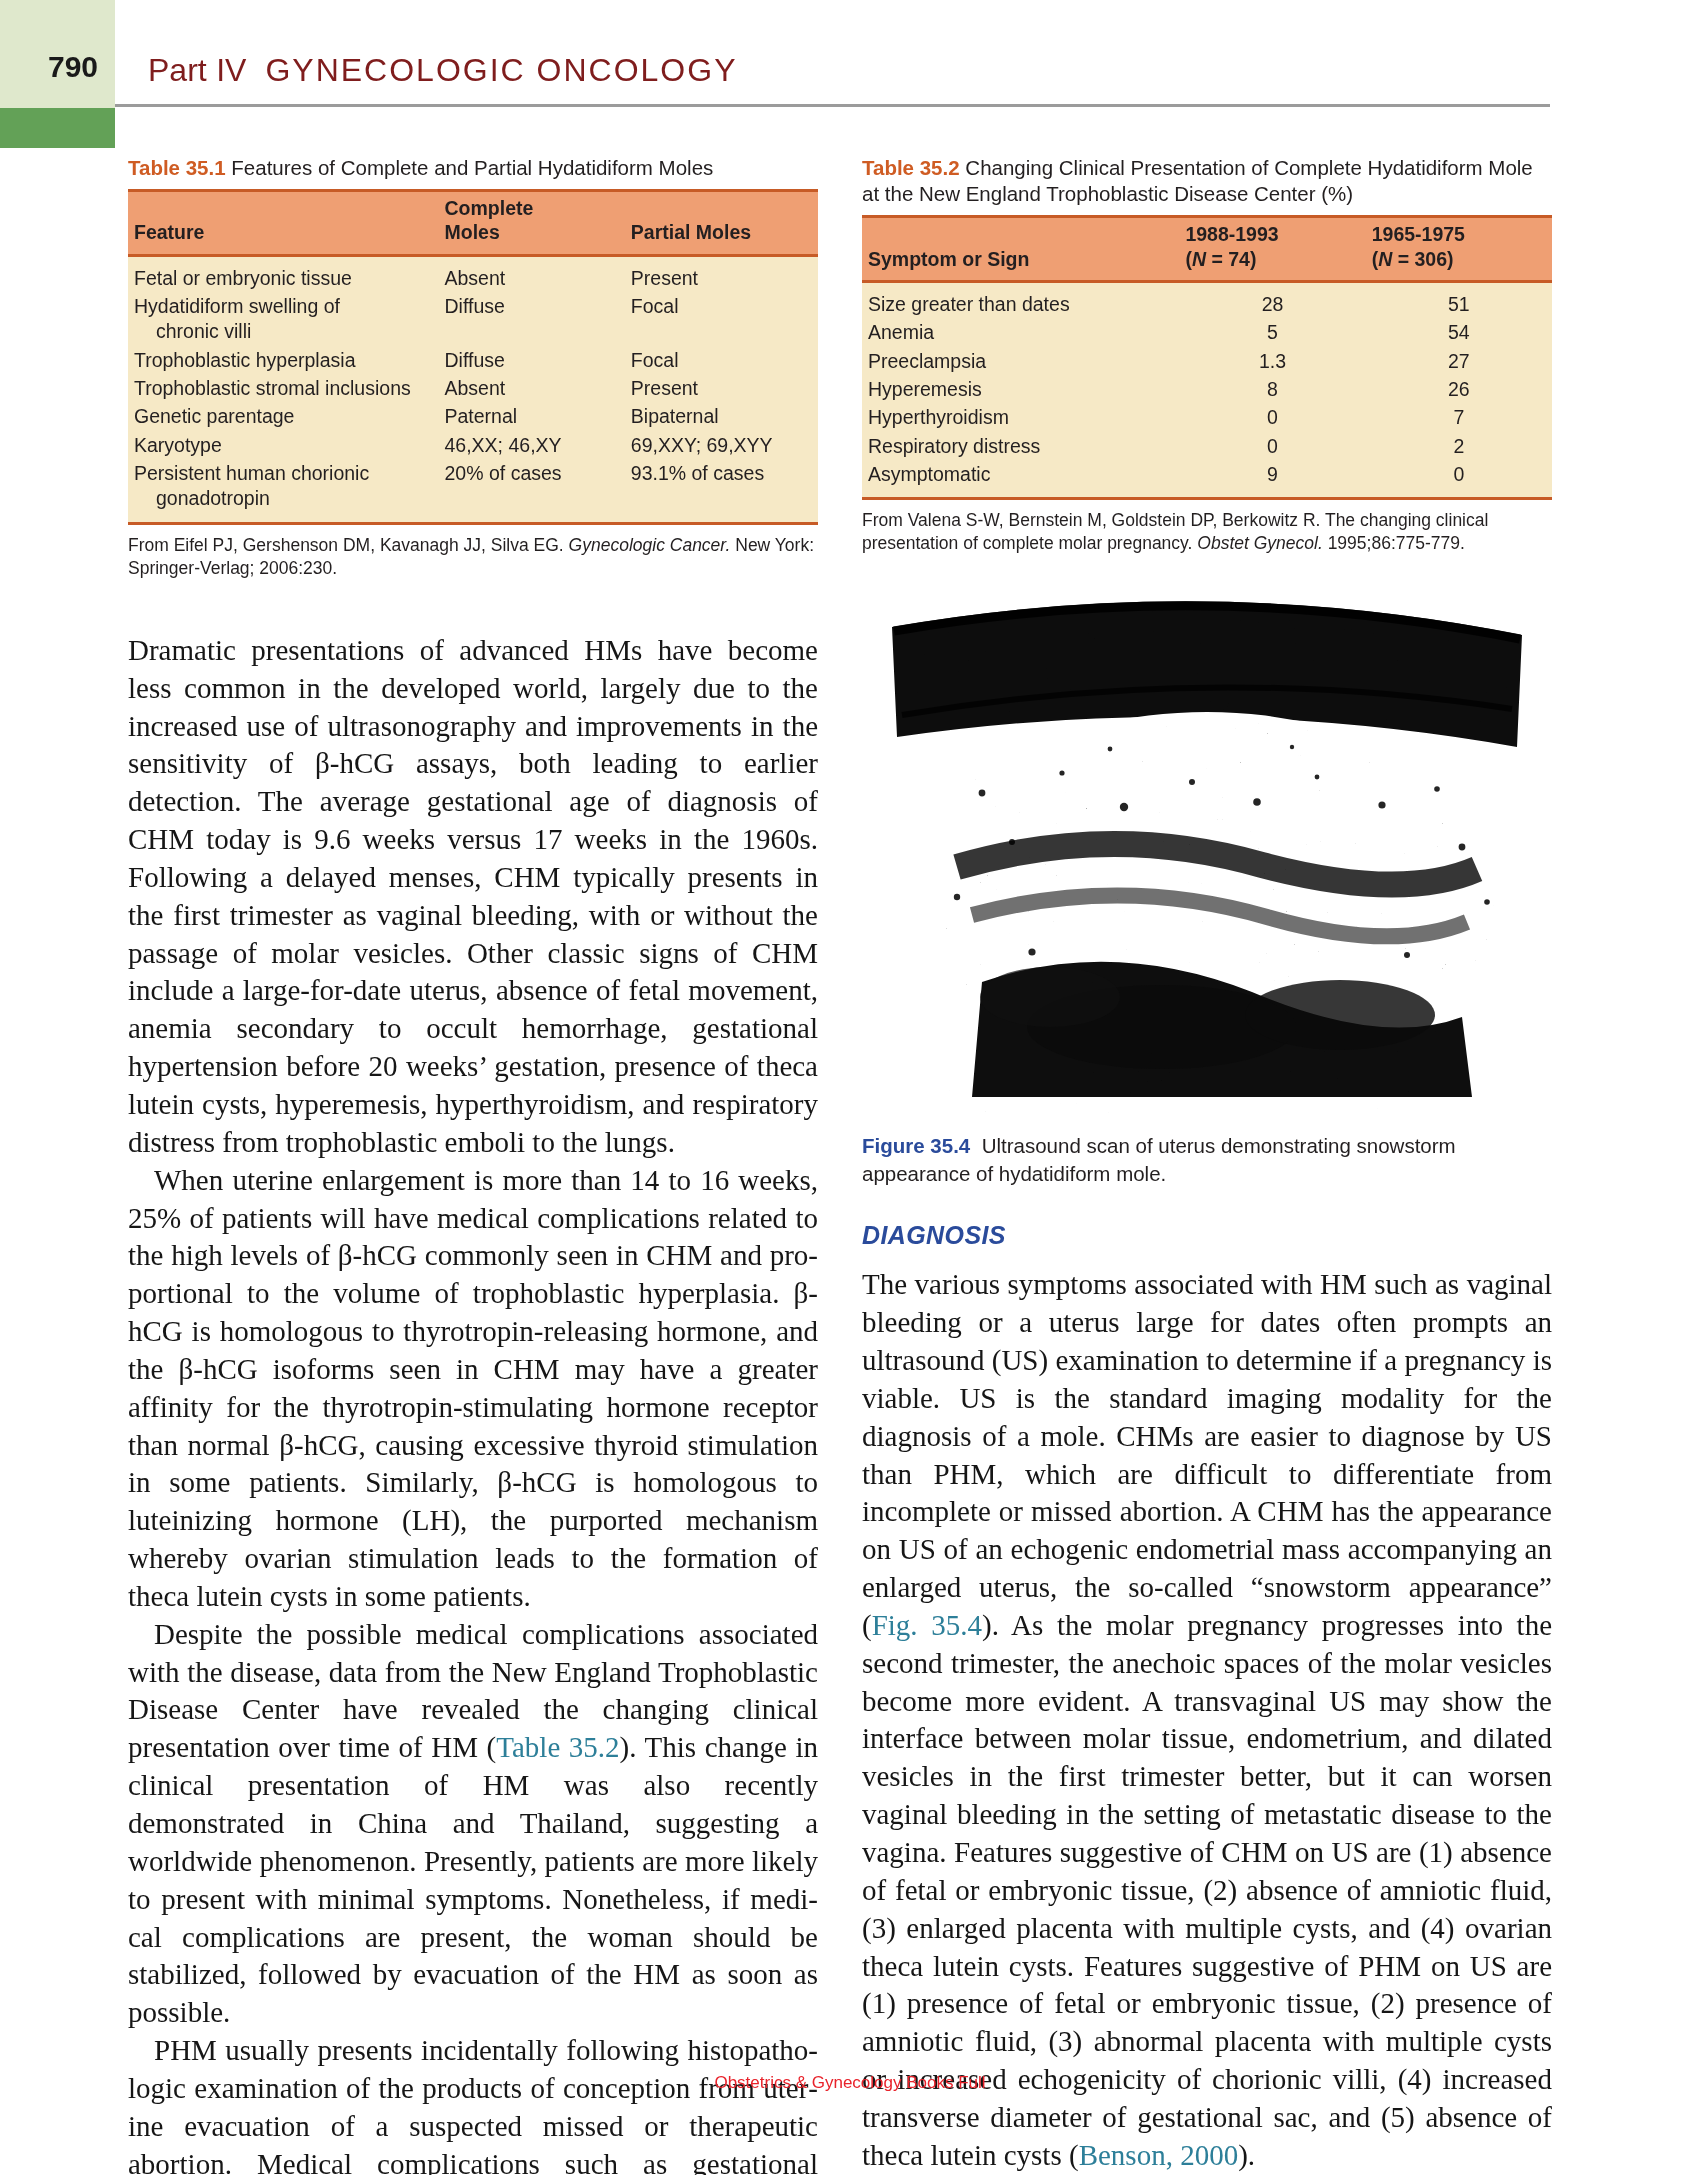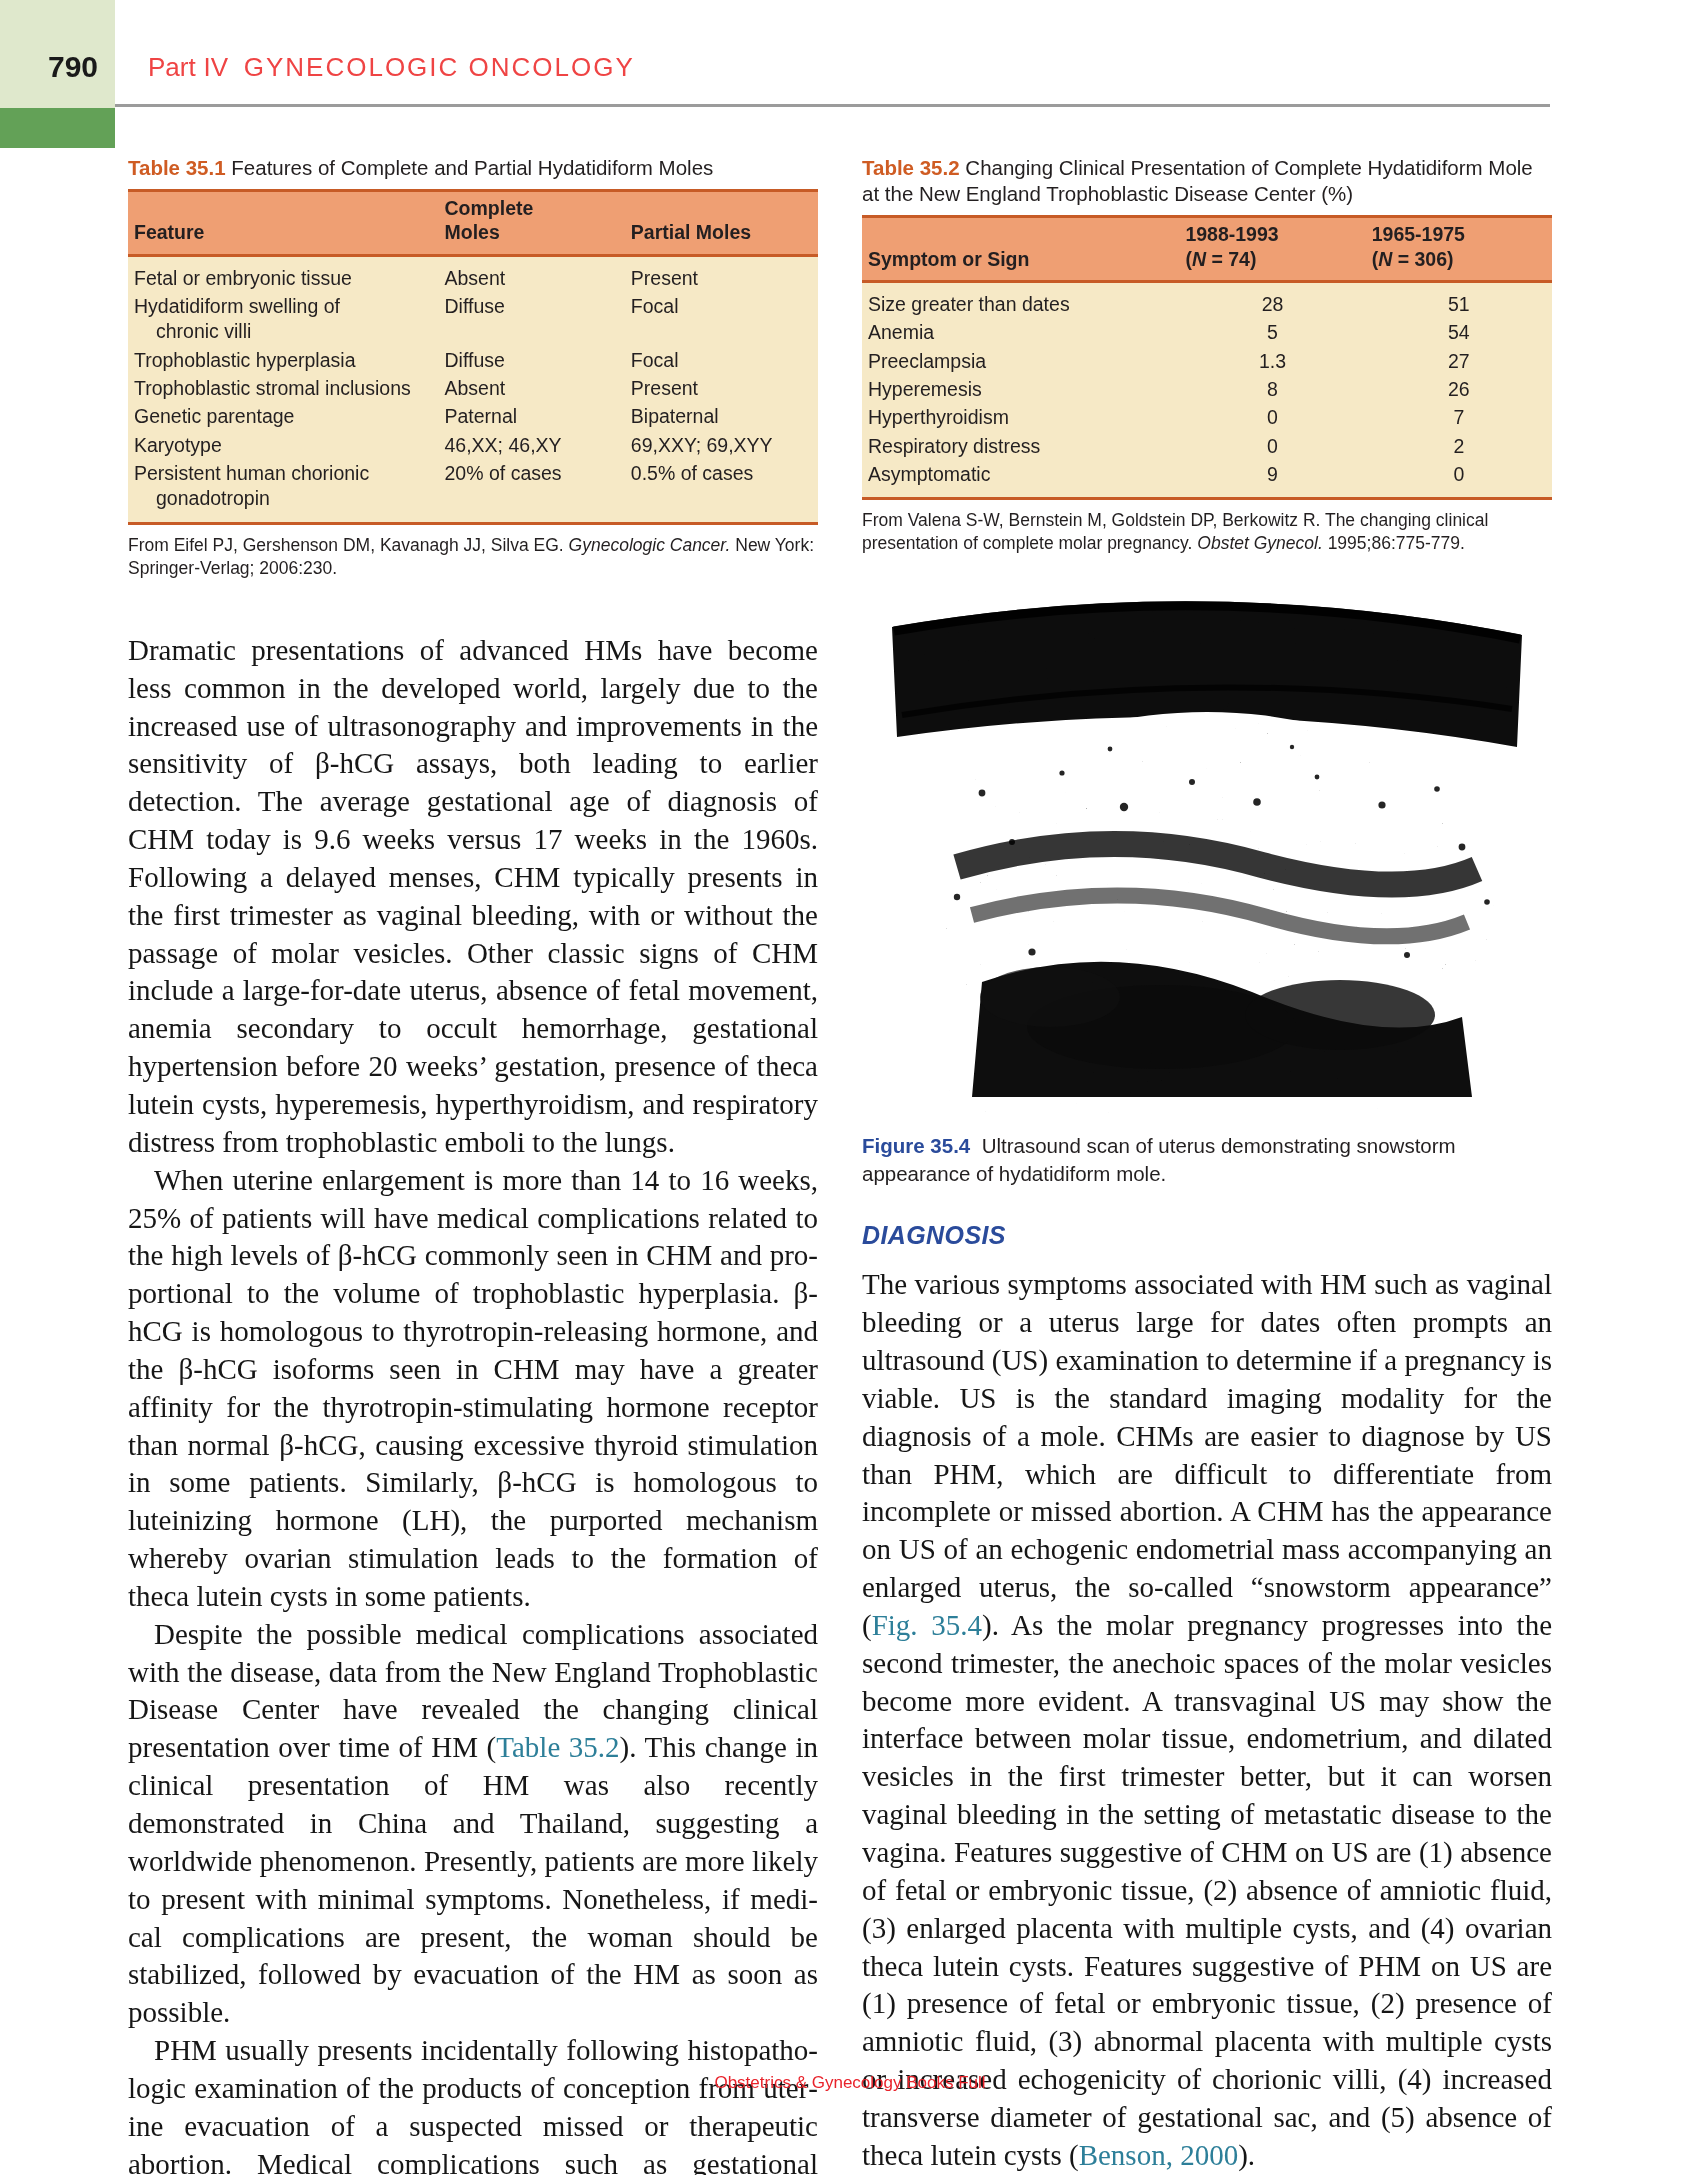--- a/index.html
+++ b/index.html
@@ -47,22 +47,22 @@
     font-weight: bold;
     font-size: 30px;
     letter-spacing: 0px;
     color: #1a1a1a;
   }
   .running-title {
     position: absolute;
     left: 148px;
     top: 52px;
     font-family: "Liberation Sans", sans-serif;
-    font-size: 26px;
-    color: #ef4444;
+    font-size: 32px;
+    color: #7f1d1d;
     letter-spacing: 0.6px;
     white-space: nowrap;
   }
   .running-title .part-label { letter-spacing: 0px; }
   .running-title .part-roman { letter-spacing: 0px; }
   .running-title .part-name { letter-spacing: 2px; }
 
   
   .col-left {
     position: absolute;
@@ -266,21 +266,21 @@
         <td><span>Karyotype</span></td>
         <td>46,XX; 46,XY</td>
         <td>69,XXY; 69,XYY</td>
       </tr>
       <tr>
         <td>
           <span>Persistent human chorionic</span>
           <span class="t-indent">gonadotropin</span>
         </td>
         <td>20% of cases</td>
-        <td>0.5% of cases</td>
+        <td>93.1% of cases</td>
       </tr>
     </tbody>
   </table>
 
   <div class="table-source">
     <span>From Eifel PJ, Gershenson DM, Kavanagh JJ, Silva EG. </span><span class="ital">Gynecologic Cancer.</span><span> New York: Springer-Verlag; 2006:230.</span>
   </div>
 
   <div class="spacer-34"></div>
   <div style="height:18px;"></div>

